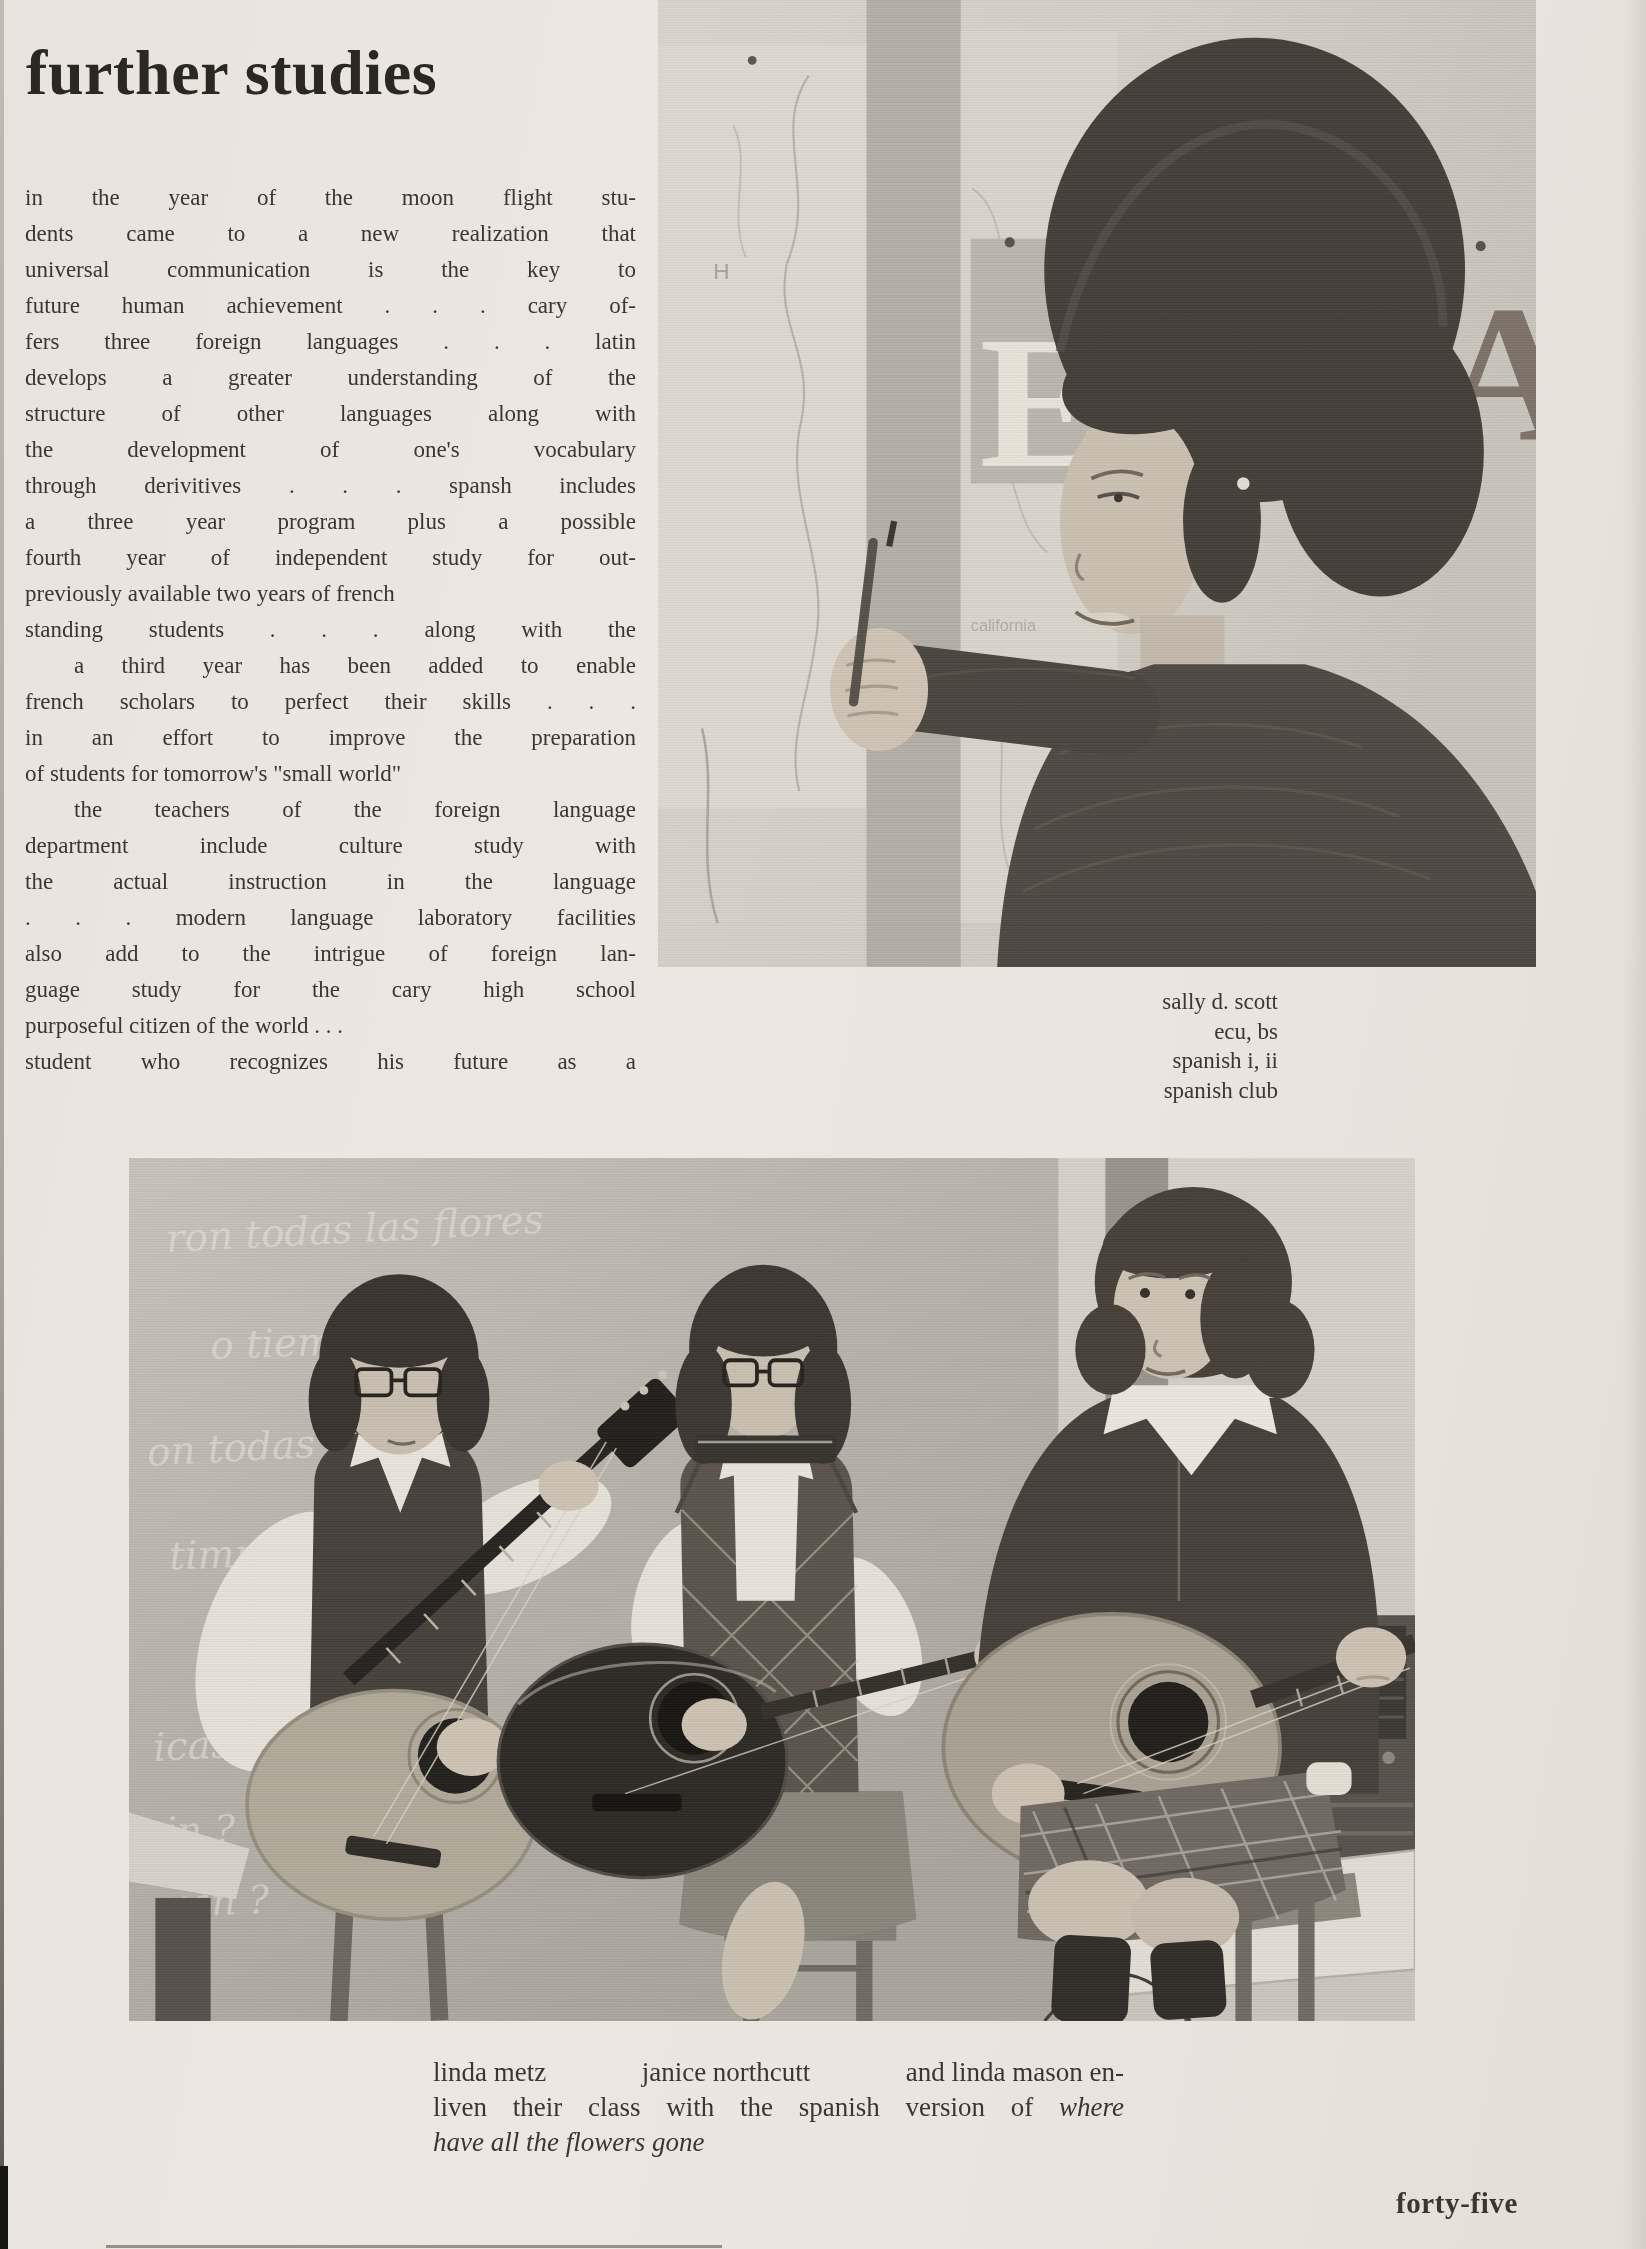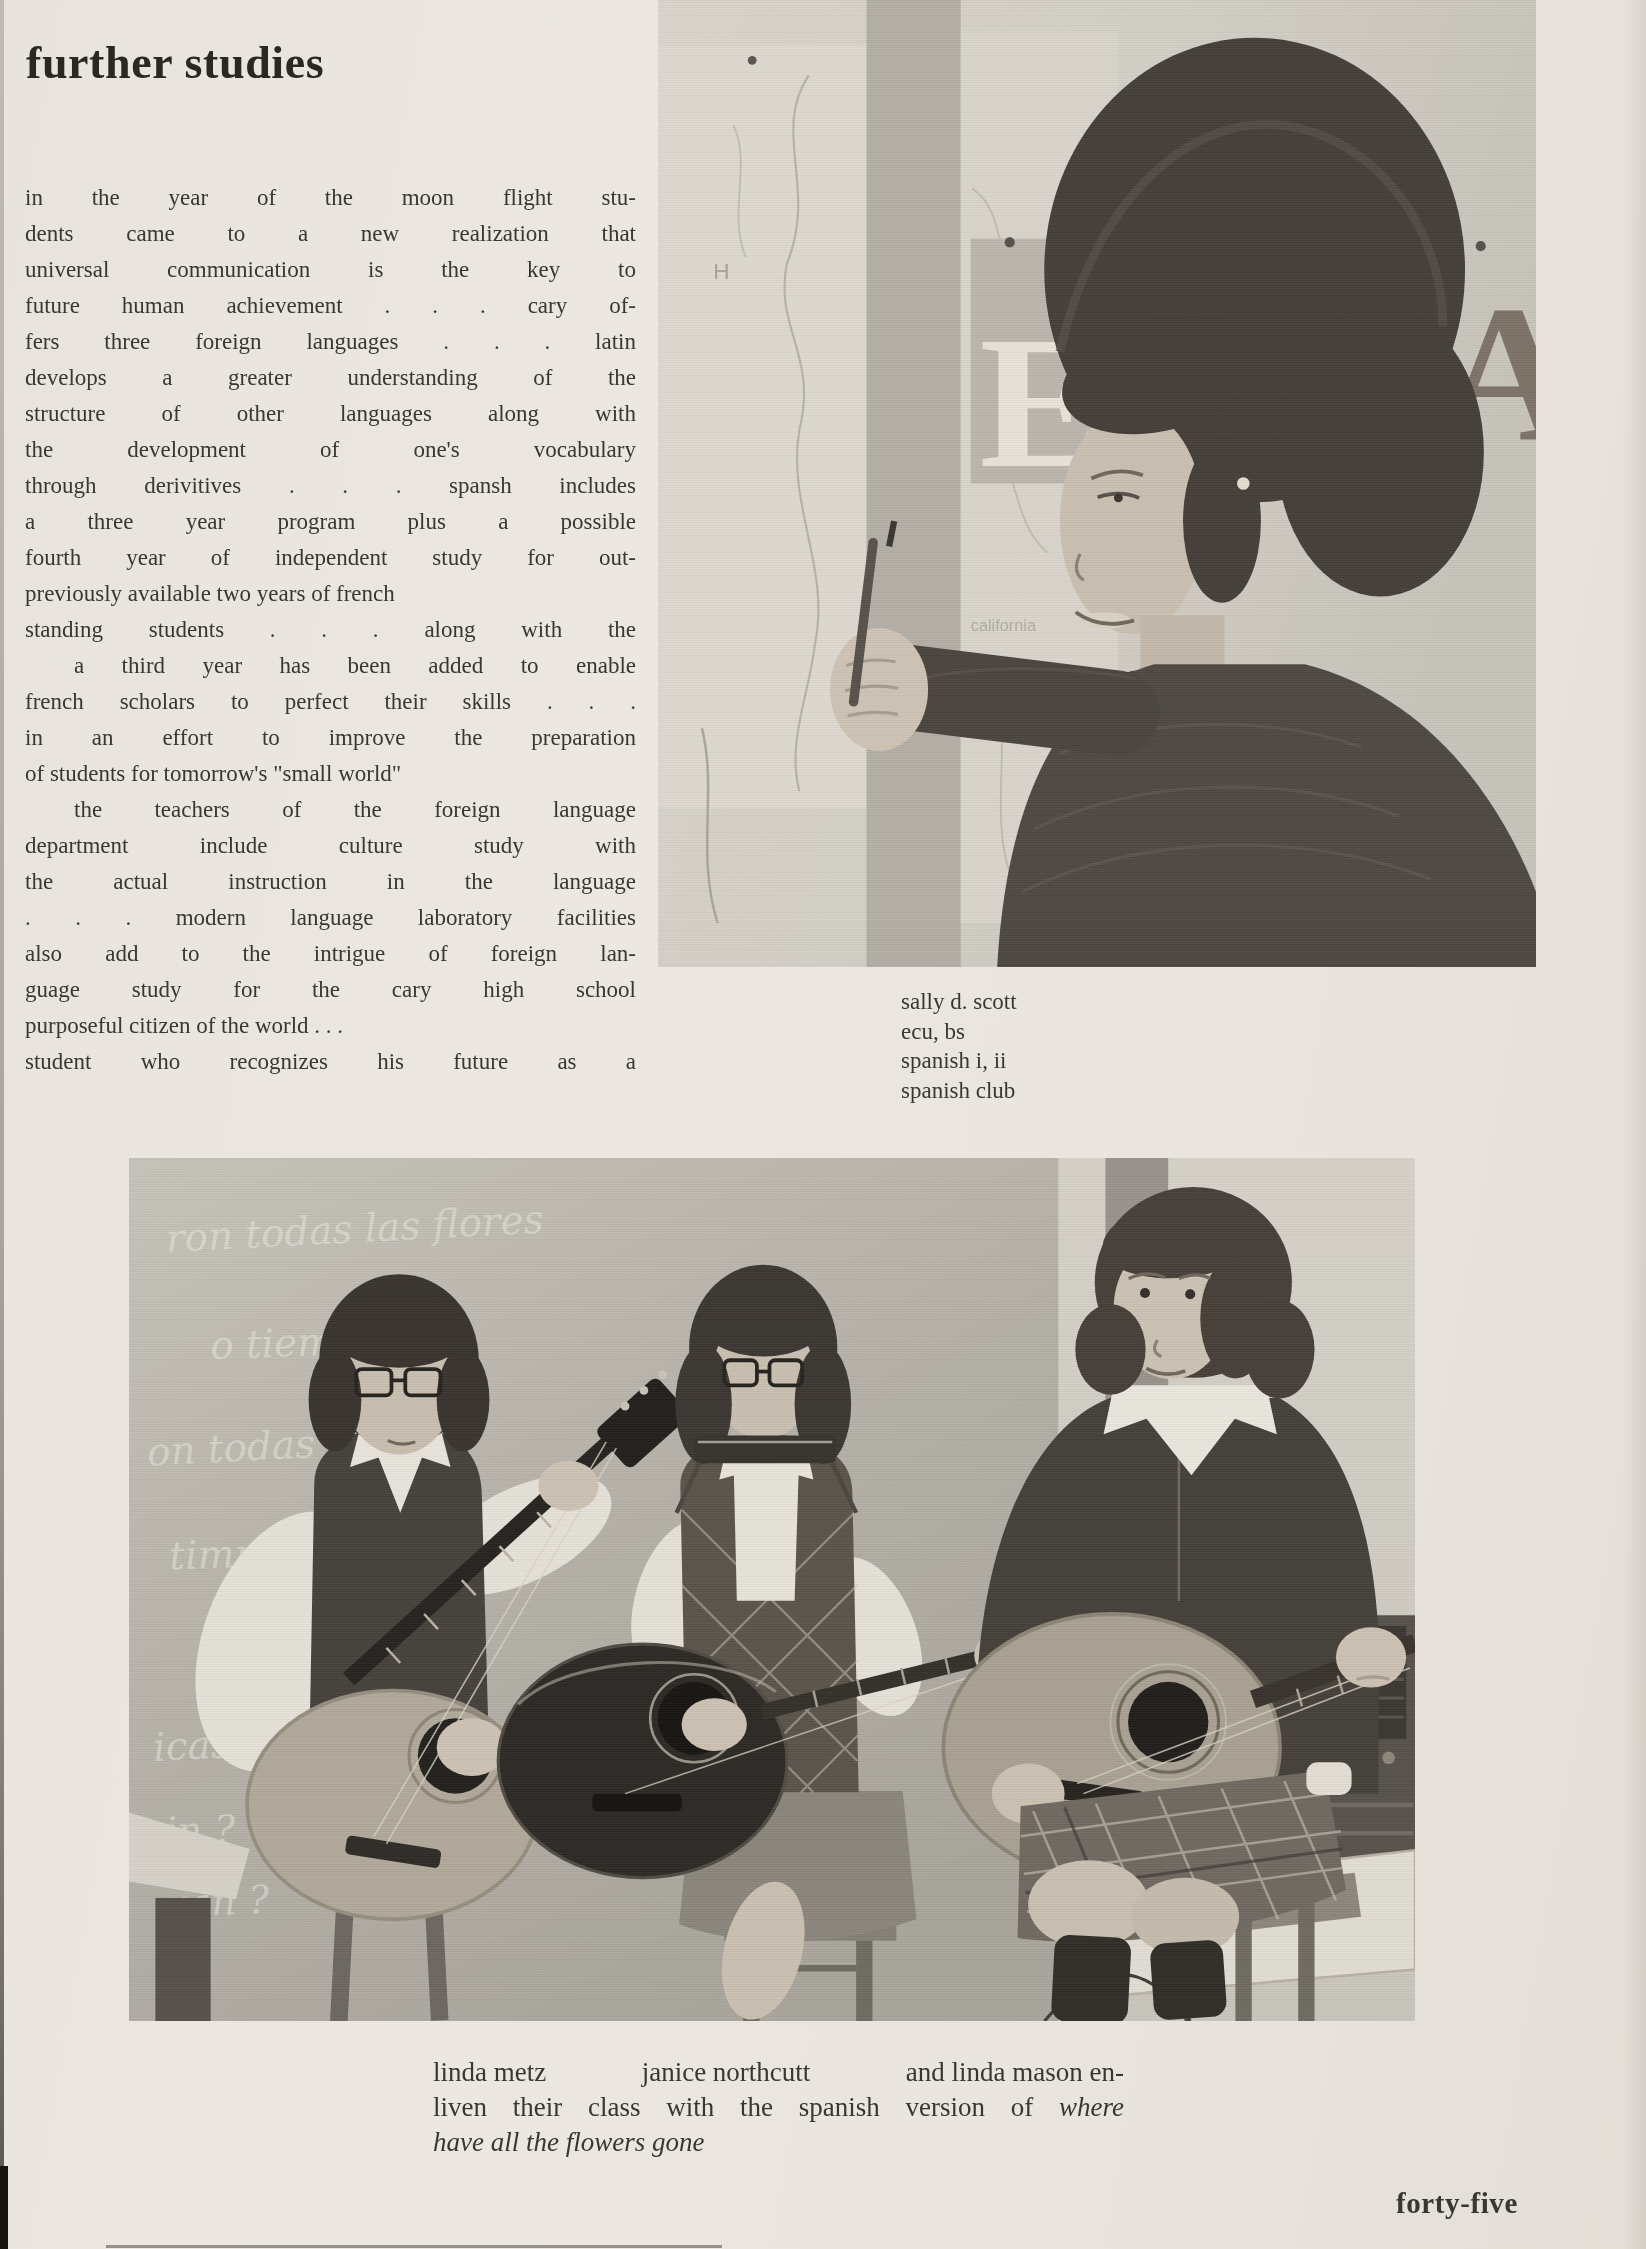--- a/index.html
+++ b/index.html
@@ -12,37 +12,37 @@
     color:#35322c;
   }
   
   .edge-left{position:absolute;left:0;top:0;width:4.4px;height:100%;
     background:linear-gradient(#b5b1a8 0%,#99948b 55%,#57534b 88%,#2e2b26 100%);opacity:.8;}
   .corner-notch{position:absolute;left:0;top:2166px;width:7.5px;height:84px;background:#17150f;}
   .edge-bottom{position:absolute;left:106px;top:2245px;width:616px;height:3.1px;background:#4e4a42;opacity:.55;}
   .edge-right-shade{position:absolute;right:0;top:0;width:22.6px;height:100%;
     background:linear-gradient(to left,rgba(110,104,94,.14),rgba(110,104,94,0));}
   
-  .title{position:absolute;left:26px;top:36px;font-size:46px;font-weight:700;
+  .title{position:absolute;left:26px;top:36px;font-size:64px;font-weight:700;
     letter-spacing:0.6px;color:#2b2822;}
   .bodytext{position:absolute;left:25px;top:180px;width:611px;
     font-size:23px;line-height:36px;color:#3a3731;}
   .bodytext .bline{text-align:justify;text-align-last:justify;white-space:normal;}
   .bodytext .bline.last{text-align-last:left;}
   .bodytext .bline.indent{padding-left:49px;}
   
   .photo{position:absolute;overflow:hidden;background:#cfcbc2;}
   .photo svg{display:block;width:100%;height:100%;}
   .photo::after{content:"";position:absolute;inset:0;pointer-events:none;
     background:repeating-linear-gradient(0deg,rgba(255,255,255,.03) 0 1.3px,rgba(40,36,30,.03) 1.3px 2.5px);}
   #teacher-photo{left:658px;top:0;width:878px;height:967px;}
   #band-photo{left:129px;top:1158px;width:1286px;height:863px;}
   
   .teacher-caption{position:absolute;left:901px;top:987px;width:377px;
-    font-size:23px;line-height:29.5px;text-align:left;color:#3a3731;}
+    font-size:23px;line-height:29.5px;text-align:right;color:#3a3731;}
   .band-caption{position:absolute;left:433px;top:2043px;width:691px;
     font-size:27px;line-height:35px;color:#3a3731;margin-top:12px;}
   .band-caption .cap1{display:flex;justify-content:space-between;}
   .band-caption .jline{text-align:justify;text-align-last:justify;}
   .band-caption .iline{font-style:italic;}
   .band-caption .it{font-style:italic;}
   .pagenum{position:absolute;left:1396px;top:2187px;font-size:29px;font-weight:600;
     letter-spacing:0.6px;color:#3a3731;}
   
   text.chalk{font-family:"DejaVu Serif",serif;font-style:italic;fill:#ebe8df;opacity:.5;}

